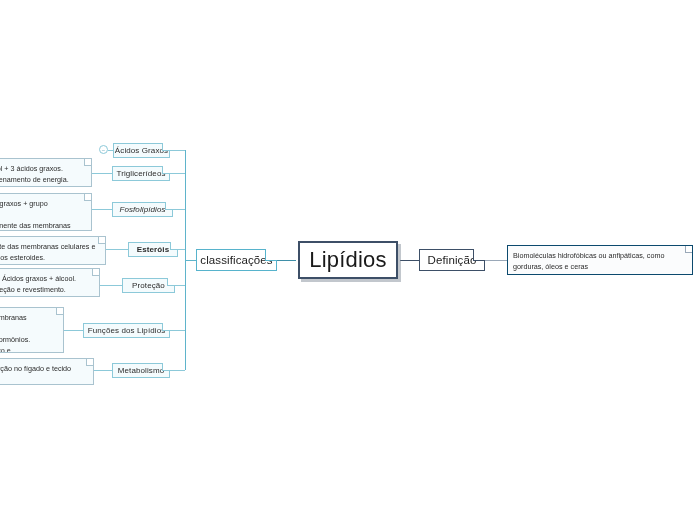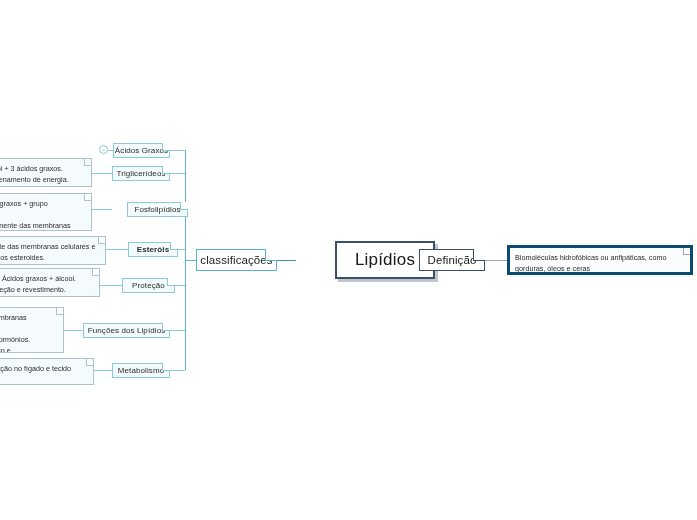--- a/index.html
+++ b/index.html
@@ -58,24 +58,23 @@
     background: #ffffff;
     border-left: 1px solid #79bfd2;
     border-bottom: 1px solid #79bfd2;
   }
 
   
   .root {
     background: #ffffff;
     border: 2px solid #3d4f67;
     box-shadow: 3px 3px 0 rgba(120,130,145,.45);
-    font-size: 17px;
+    font-size: 22px;
     color: #1a1a1a;
     letter-spacing: .2px;
-    margin-left: 37px;
   }
   .root::after { display: none; }
 
   
   .branch {
     font-size: 11.5px;
     padding: 0 10px;
   }
   .branch.dark {
     background: #ffffff;
@@ -130,21 +129,21 @@
     top: -1px;
     right: -1px;
     width: 7px;
     height: 7px;
     background: #ffffff;
     border-left: 1px solid #a9c3cf;
     border-bottom: 1px solid #a9c3cf;
   }
   .note.grayish {
     background: #fbfcfd;
-    border: 3px solid #0c4a6e;
+    border: 1px solid #0c4a6e;
   }
   .note.grayish::after {
     border-left: 1px solid #9aa8b8;
     border-bottom: 1px solid #9aa8b8;
   }
 
   
   .toggle {
     position: absolute;
     width: 9px;
@@ -215,21 +214,21 @@
   </div>
 
   <div class="node topic" style="left:113px; top:143px; width:57px;">
     <span>Ácidos Graxos</span>
   </div>
 
   <div class="node topic" style="left:112px; top:166px; width:58px;">
     <span>Triglicerídeos</span>
   </div>
 
-  <div class="node topic" style="left:127px; top:202px; width:61px;">
+  <div class="node topic" style="left:112px; top:202px; width:61px;font-style:italic;">
     <span>Fosfolipídios</span>
   </div>
 
   <div class="node topic" style="left:128px; top:242px; width:50px;font-weight:bold;">
     <span>Esteróis</span>
   </div>
 
   <div class="node topic" style="left:122px; top:278px; width:53px;">
     <span>Proteção</span>
   </div>

